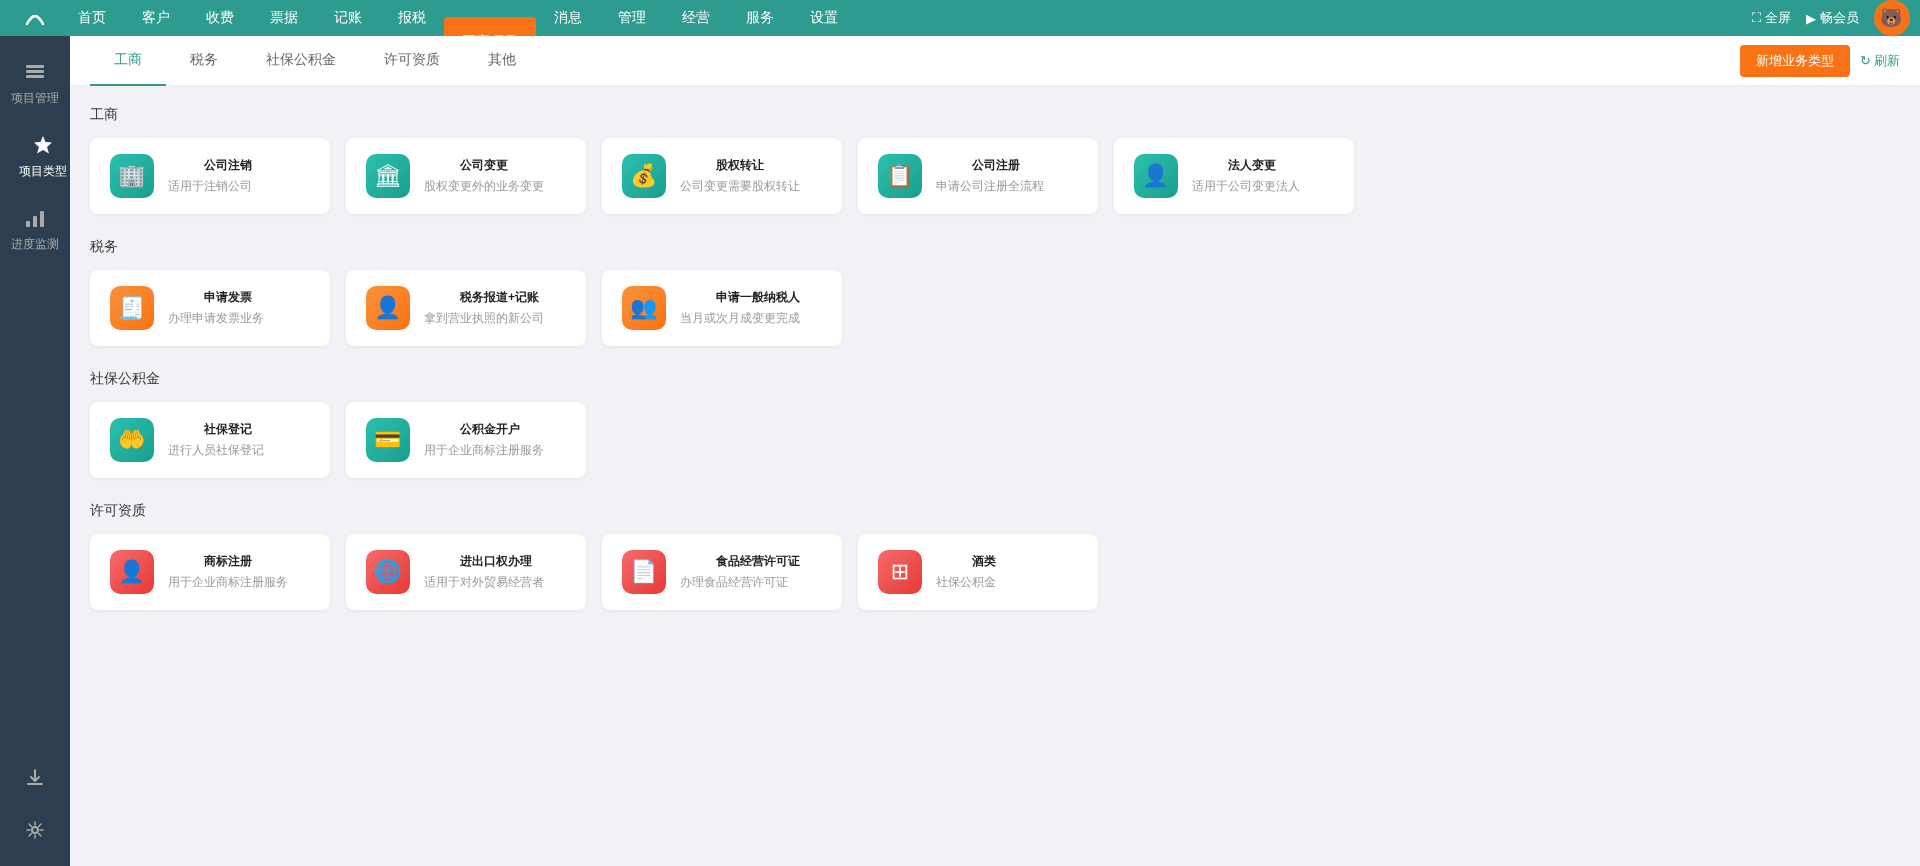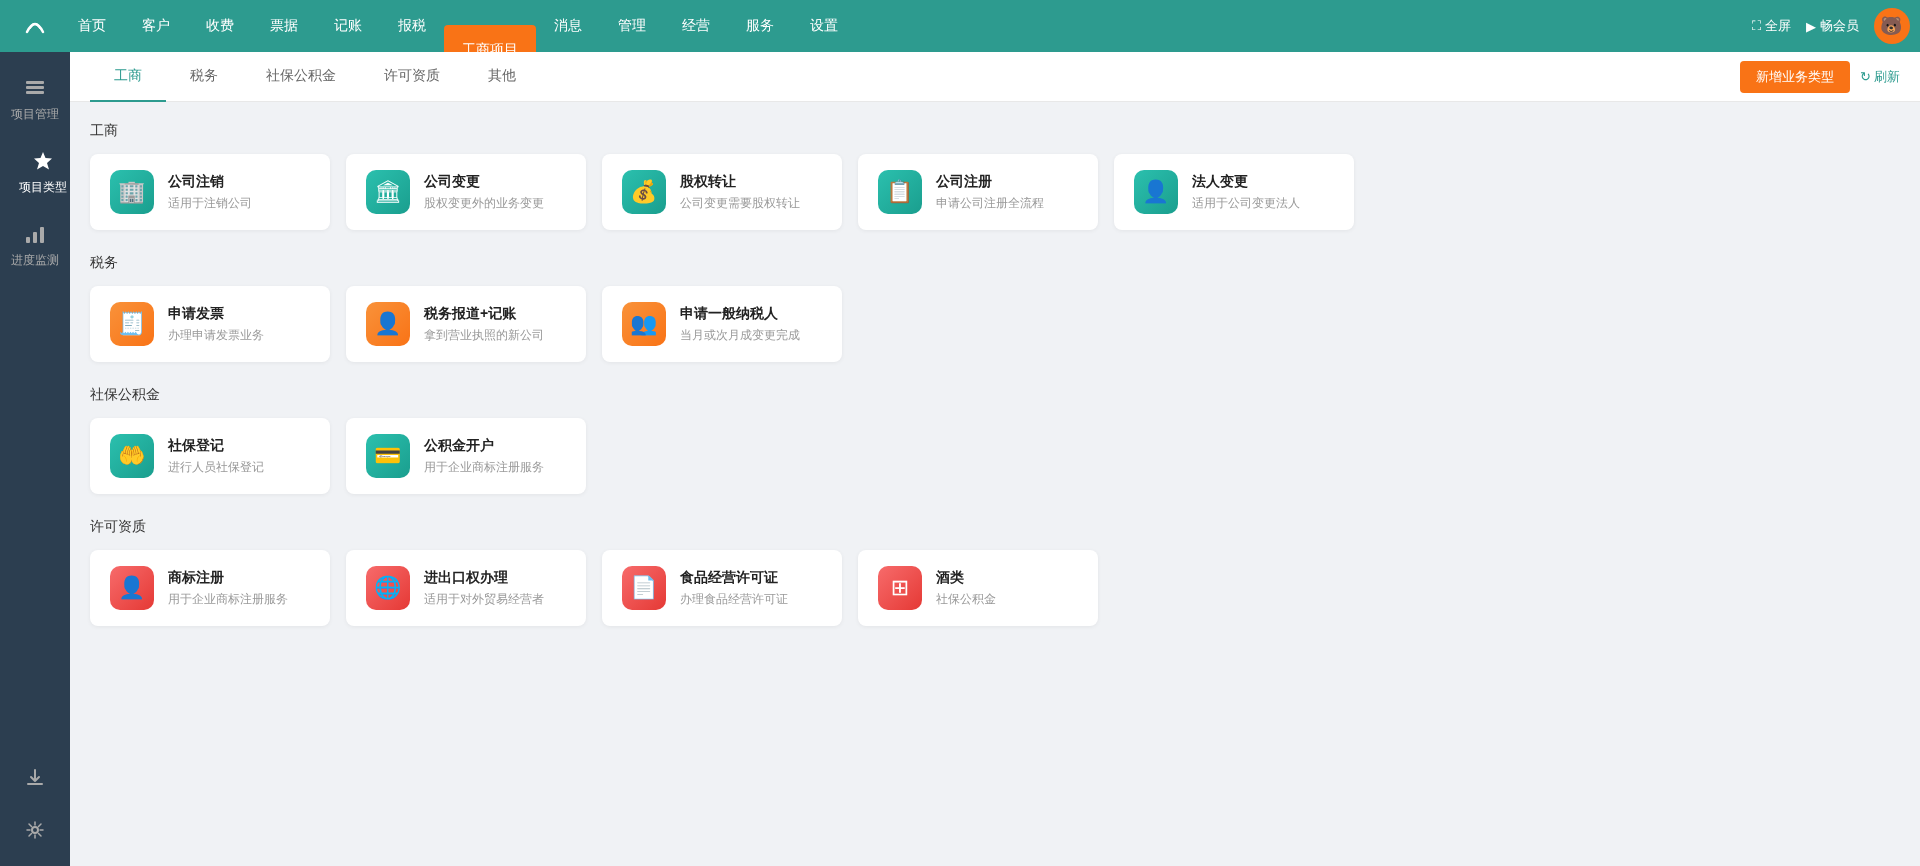--- a/index.html
+++ b/index.html
@@ -1,21 +1,21 @@
 <!DOCTYPE html>
 <html><head>
   <meta charset="utf-8">
   <style>
     * { box-sizing: border-box; margin: 0; padding: 0; }
     body { font-family: 'Microsoft YaHei', Arial, sans-serif; background: #f0f2f5; font-size: 14px; color: #333; display: flex; flex-direction: column; height: 866px; overflow: hidden; }
 
     
     .top-nav {
       background: #2d9b8f;
-      height: 52px;
+      height: 36px;
       display: flex;
       align-items: center;
       padding: 0 10px;
       flex-shrink: 0;
     }
     .top-nav-logo {
       width: 50px;
       height: 50px;
       display: flex;
       align-items: center;
@@ -221,24 +221,25 @@
       justify-content: center;
       font-size: 22px;
       flex-shrink: 0;
       color: white;
     }
     .card-icon.teal { background: linear-gradient(135deg, #2bc0ae, #1a9e8e); }
     .card-icon.orange { background: linear-gradient(135deg, #f9923a, #f97316); }
     .card-icon.red { background: linear-gradient(135deg, #f76b6b, #e53935); }
     .card-info { flex: 1; }
     .card-title {
-      font-size: 14px;
+      font-size: 12px;
       font-weight: 600;
       color: #222;
       margin-bottom: 4px;
+      margin-left: 36px;
     }
     .card-desc {
       font-size: 12px;
       color: #999;
     }
 
     
     .scroll-content::-webkit-scrollbar { width: 8px; }
     .scroll-content::-webkit-scrollbar-track { background: #f0f2f5; }
     .scroll-content::-webkit-scrollbar-thumb { background: #ccc; border-radius: 4px; }

